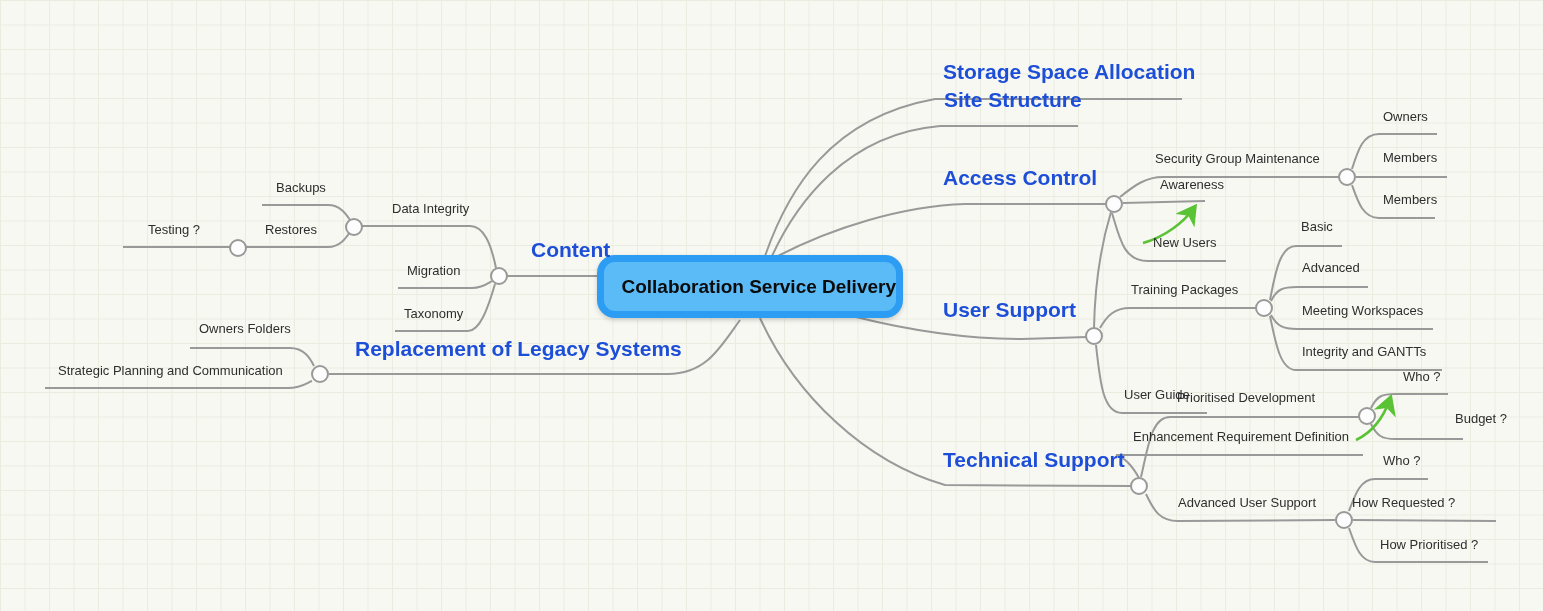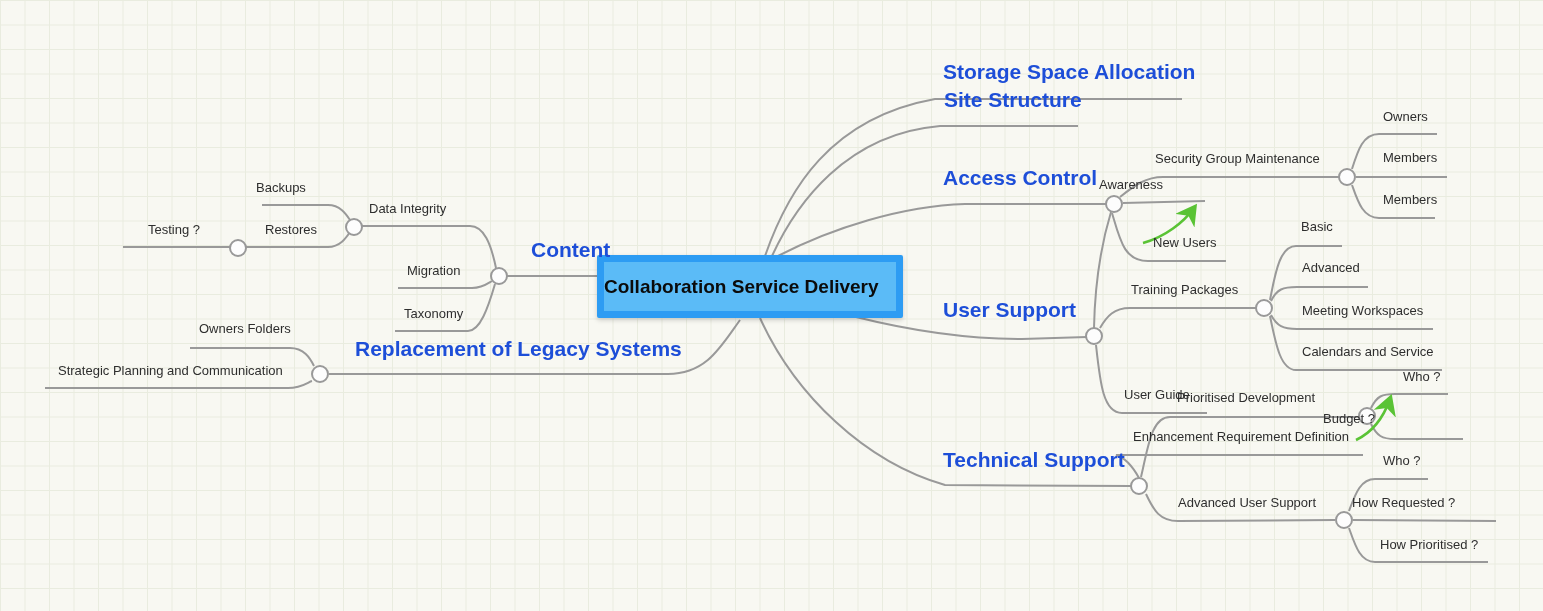--- a/index.html
+++ b/index.html
@@ -13,23 +13,23 @@
     background-size:24.5px 24.5px;
   }
   #edges{position:absolute;left:0;top:0;width:1543px;height:611px;}
   .lbl{
     position:absolute;transform:translateY(-50%);
     white-space:nowrap;font-size:13px;color:#2e2e2e;line-height:1.1;
   }
   .main{font-weight:700;font-size:21px;color:#1d4ed8;}
   #root-node{
     position:absolute;left:597px;top:255px;width:306px;height:63px;
-    box-sizing:border-box;border-radius:2px;
+    box-sizing:border-box;border-radius:18px;
     background:#5bbbf7;border:7px solid #2d9cf3;
-    display:flex;align-items:center;justify-content:flex-start;
+    display:flex;align-items:center;justify-content:flex-end;
     box-shadow:0 2px 5px rgba(0,0,0,0.18);
     cursor:pointer;
   }
   #root-node .root-label{
     font-weight:700;font-size:19px;color:#0b0b0b;white-space:nowrap;
   }
   path.edge{stroke:#999999;stroke-width:2;fill:none;}
   path.arrow{stroke:#5ac335;stroke-width:2.6;fill:none;}
   circle.toggle{fill:#fdfdfd;stroke:#999999;stroke-width:2;cursor:pointer;}
 </style>
@@ -108,41 +108,41 @@
 <div class="lbl main" style="left:943px;top:72px">Storage Space Allocation</div>
 <div class="lbl main" style="left:944px;top:100px">Site Structure</div>
 <div class="lbl main" style="left:943px;top:178px">Access Control</div>
 <div class="lbl main" style="left:943px;top:310px">User Support</div>
 <div class="lbl main" style="left:943px;top:460px">Technical Support</div>
 <div class="lbl main" style="left:531px;top:250px">Content</div>
 <div class="lbl main" style="left:355px;top:349px">Replacement of Legacy Systems</div>
 
 <div class="lbl" style="left:148px;top:230px">Testing ?</div>
 <div class="lbl" style="left:265px;top:230px">Restores</div>
-<div class="lbl" style="left:256px;top:188px">Backups</div>
-<div class="lbl" style="left:369px;top:209px">Data Integrity</div>
+<div class="lbl" style="left:276px;top:188px">Backups</div>
+<div class="lbl" style="left:392px;top:209px">Data Integrity</div>
 <div class="lbl" style="left:407px;top:271px">Migration</div>
 <div class="lbl" style="left:404px;top:314px">Taxonomy</div>
 <div class="lbl" style="left:199px;top:329px">Owners Folders</div>
 <div class="lbl" style="left:58px;top:371px">Strategic Planning and Communication</div>
 
 <div class="lbl" style="left:1155px;top:159px">Security Group Maintenance</div>
 <div class="lbl" style="left:1383px;top:117px">Owners</div>
 <div class="lbl" style="left:1383px;top:158px">Members</div>
 <div class="lbl" style="left:1383px;top:200px">Members</div>
-<div class="lbl" style="left:1099px;top:185px">Awareness</div>
+<div class="lbl" style="left:1160px;top:185px">Awareness</div>
 <div class="lbl" style="left:1153px;top:243px">New Users</div>
 
 <div class="lbl" style="left:1131px;top:290px">Training Packages</div>
 <div class="lbl" style="left:1301px;top:227px">Basic</div>
 <div class="lbl" style="left:1302px;top:268px">Advanced</div>
 <div class="lbl" style="left:1302px;top:311px">Meeting Workspaces</div>
-<div class="lbl" style="left:1302px;top:352px">Calendars and Service</div>
+<div class="lbl" style="left:1302px;top:352px">Integrity and GANTTs</div>
 <div class="lbl" style="left:1124px;top:395px">User Guide</div>
 
 <div class="lbl" style="left:1177px;top:398px">Prioritised Development</div>
 <div class="lbl" style="left:1403px;top:377px">Who ?</div>
-<div class="lbl" style="left:1323px;top:419px">Budget ?</div>
+<div class="lbl" style="left:1455px;top:419px">Budget ?</div>
 <div class="lbl" style="left:1133px;top:437px">Enhancement Requirement Definition</div>
 <div class="lbl" style="left:1178px;top:503px">Advanced User Support</div>
 <div class="lbl" style="left:1383px;top:461px">Who ?</div>
 <div class="lbl" style="left:1352px;top:503px">How Requested ?</div>
 <div class="lbl" style="left:1380px;top:545px">How Prioritised ?</div>
 
 </body></html>

